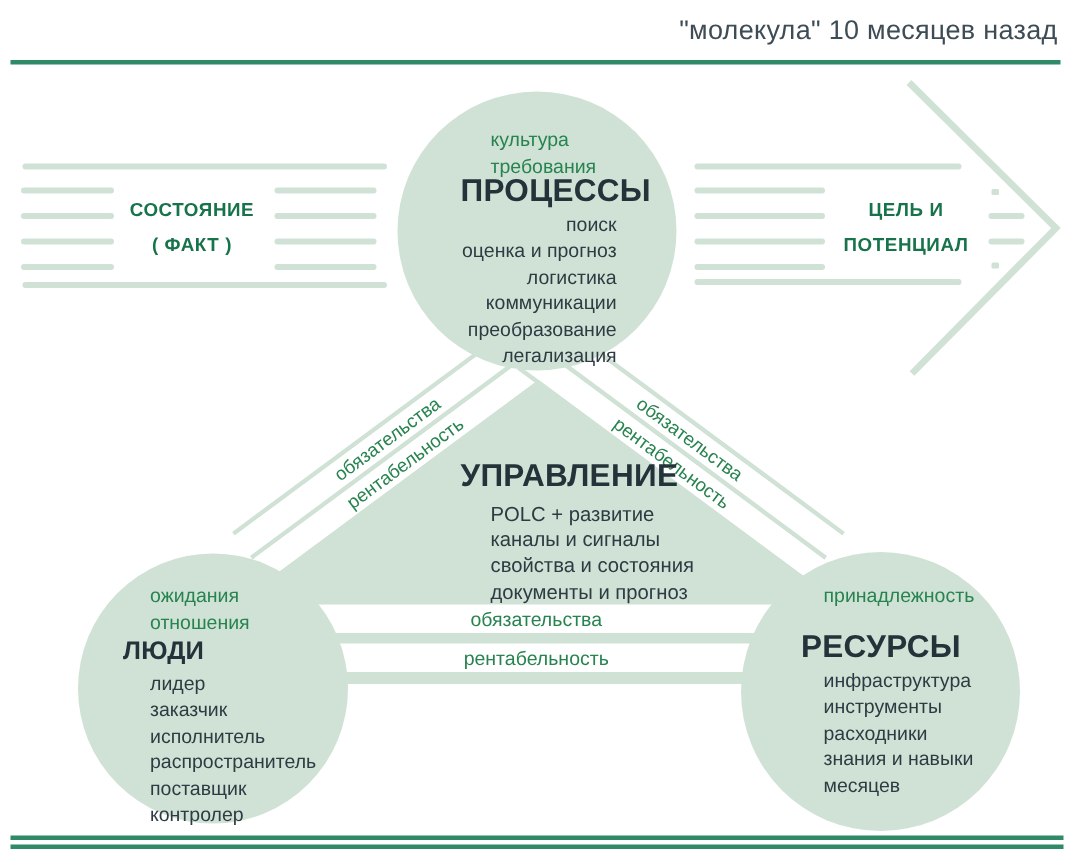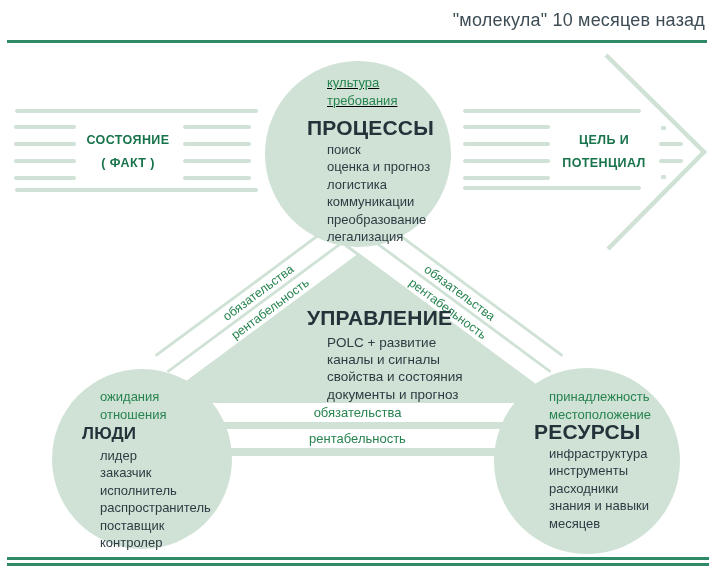--- a/index.html
+++ b/index.html
@@ -109,26 +109,26 @@
     <div class="row">
       <span>рентабельность</span>
     </div>
     <div class="b"></div>
   </div>
 
   <div class="circle" style="left:265px;top:61px;width:186px;height:186px;"></div>
   <div class="circle" style="left:52px;top:369px;width:180px;height:180px;"></div>
   <div class="circle" style="left:494px;top:368px;width:186px;height:186px;"></div>
 
-  <div class="txtcol" style="left:327px;top:74px;text-decoration:underline;">
+  <div class="txtcol" style="left:327px;top:84px;">
     <div class="glabel">культура</div>
     <div class="glabel">требования</div>
   </div>
   <div class="txtcol bigtitle" style="left:307px;top:117px;">ПРОЦЕССЫ</div>
-  <div class="txtcol" style="left:327px;top:141px;">
+  <div class="txtcol" style="left:308px;top:141px;text-align:right;">
     <div class="item">поиск</div>
     <div class="item">оценка и прогноз</div>
     <div class="item">логистика</div>
     <div class="item">коммуникации</div>
     <div class="item">преобразование</div>
     <div class="item">легализация</div>
   </div>
 
   <div class="txtcol bigtitle" style="left:307px;top:307px;">УПРАВЛЕНИЕ</div>
   <div class="txtcol" style="left:327px;top:334px;">
@@ -147,21 +147,20 @@
     <div class="item">лидер</div>
     <div class="item">заказчик</div>
     <div class="item">исполнитель</div>
     <div class="item">распространитель</div>
     <div class="item">поставщик</div>
     <div class="item">контролер</div>
   </div>
 
   <div class="txtcol" style="left:549px;top:388px;">
     <div class="glabel">принадлежность</div>
-    <div class="glabel">местоположение</div>
   </div>
   <div class="txtcol bigtitle" style="left:534px;top:421px;">РЕСУРСЫ</div>
   <div class="txtcol" style="left:549px;top:445px;">
     <div class="item">инфраструктура</div>
     <div class="item">инструменты</div>
     <div class="item">расходники</div>
     <div class="item">знания и навыки</div>
     <div class="item">месяцев</div>
   </div>
 

